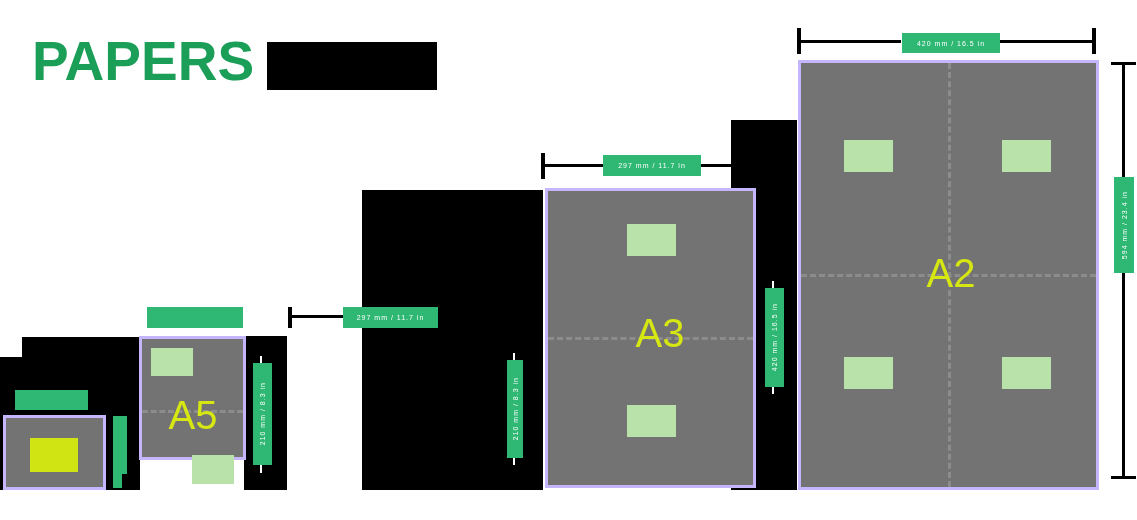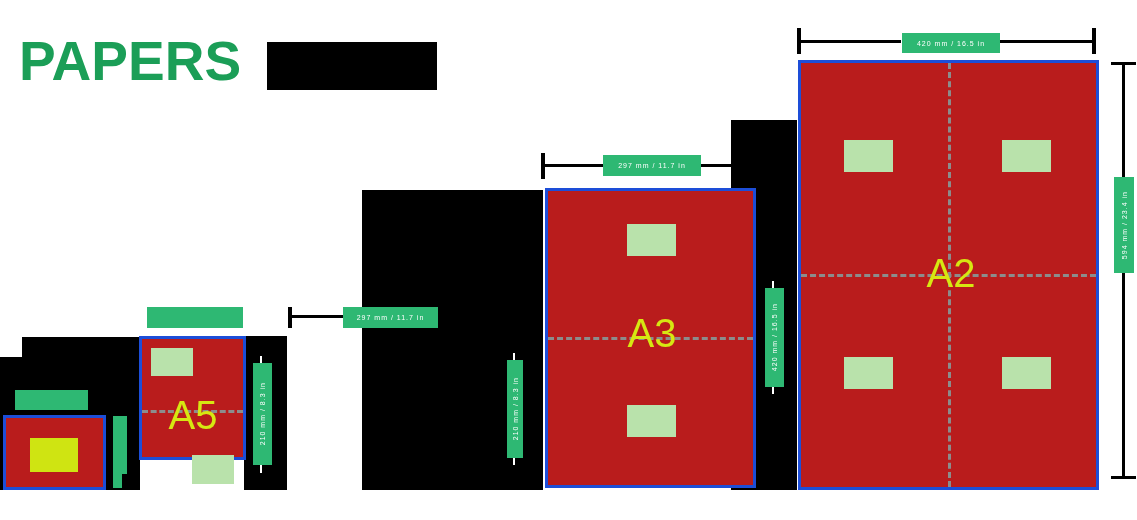--- a/index.html
+++ b/index.html
@@ -1,28 +1,28 @@
 <!DOCTYPE html>
 <html><head>
 <meta charset="utf-8">
 <style>
   html,body{margin:0;padding:0;background:#fff;}
   .canvas{position:relative;width:1137px;height:520px;background:#ffffff;overflow:hidden;
           font-family:"Liberation Sans",sans-serif;}
 
   
-  .title{position:absolute;left:19px;top:34px;font-size:55px;font-weight:bold;
+  .title{position:absolute;left:32px;top:34px;font-size:55px;font-weight:bold;
          color:#1b9e57;line-height:1;letter-spacing:0;}
   .title-block{position:absolute;left:267px;top:42px;width:170px;height:48px;background:#000;}
 
   
   .sheet{position:absolute;background:#000;}
 
   
-  .paper{position:absolute;background:#b91c1c;border:3px solid #1d4ed8;box-sizing:border-box;}
+  .paper{position:absolute;background:#737373;border:3px solid #c4b5fd;box-sizing:border-box;}
   .mini{position:absolute;background:#b9e2ab;}
   .ylw{position:absolute;background:#cfe412;}
   .paper-label{position:absolute;color:#d6e712;font-size:40px;line-height:1;
                transform:translate(-50%,-50%);white-space:nowrap;}
   .dash-h{position:absolute;left:0;right:0;height:0;border-top:3px dashed #8c8c8c;}
   .dash-v{position:absolute;top:0;bottom:0;width:0;border-left:3px dashed #8c8c8c;}
 
   
   .dline{position:absolute;background:#000;}
   .badge{position:absolute;background:#2eb873;display:flex;align-items:center;
@@ -85,21 +85,21 @@
   <div class="dline" style="left:541px;top:153px;width:4px;height:26px;"></div>
   <div class="dline" style="left:545px;top:164px;width:58px;height:3px;"></div>
   <div class="dline" style="left:701px;top:164px;width:30px;height:3px;"></div>
   <div class="badge" style="left:603px;top:155px;width:98px;height:21px;">
     <span class="btext">297 mm / 11.7 in</span>
   </div>
   <div class="paper" style="left:545px;top:188px;width:211px;height:300px;">
     <div class="mini" style="left:79px;top:33px;width:49px;height:32px;"></div>
     <div class="mini" style="left:79px;top:214px;width:49px;height:32px;"></div>
     <div class="dash-h" style="top:146px;"></div>
-    <div class="paper-label" style="left:104px;top:142px;">A3</div>
+    <div class="paper-label" style="left:112px;top:142px;">A3</div>
   </div>
   <div class="badge" style="left:765px;top:288px;width:19px;height:99px;">
     <span class="btext vtext">420 mm / 16.5 in</span>
   </div>
   <div class="wtick" style="left:772px;top:281px;height:7px;"></div>
   <div class="wtick" style="left:772px;top:387px;height:7px;"></div>
 
   <div class="dline" style="left:797px;top:28px;width:4px;height:26px;"></div>
   <div class="dline" style="left:801px;top:40px;width:100px;height:3px;"></div>
   <div class="dline" style="left:1000px;top:40px;width:94px;height:3px;"></div>

